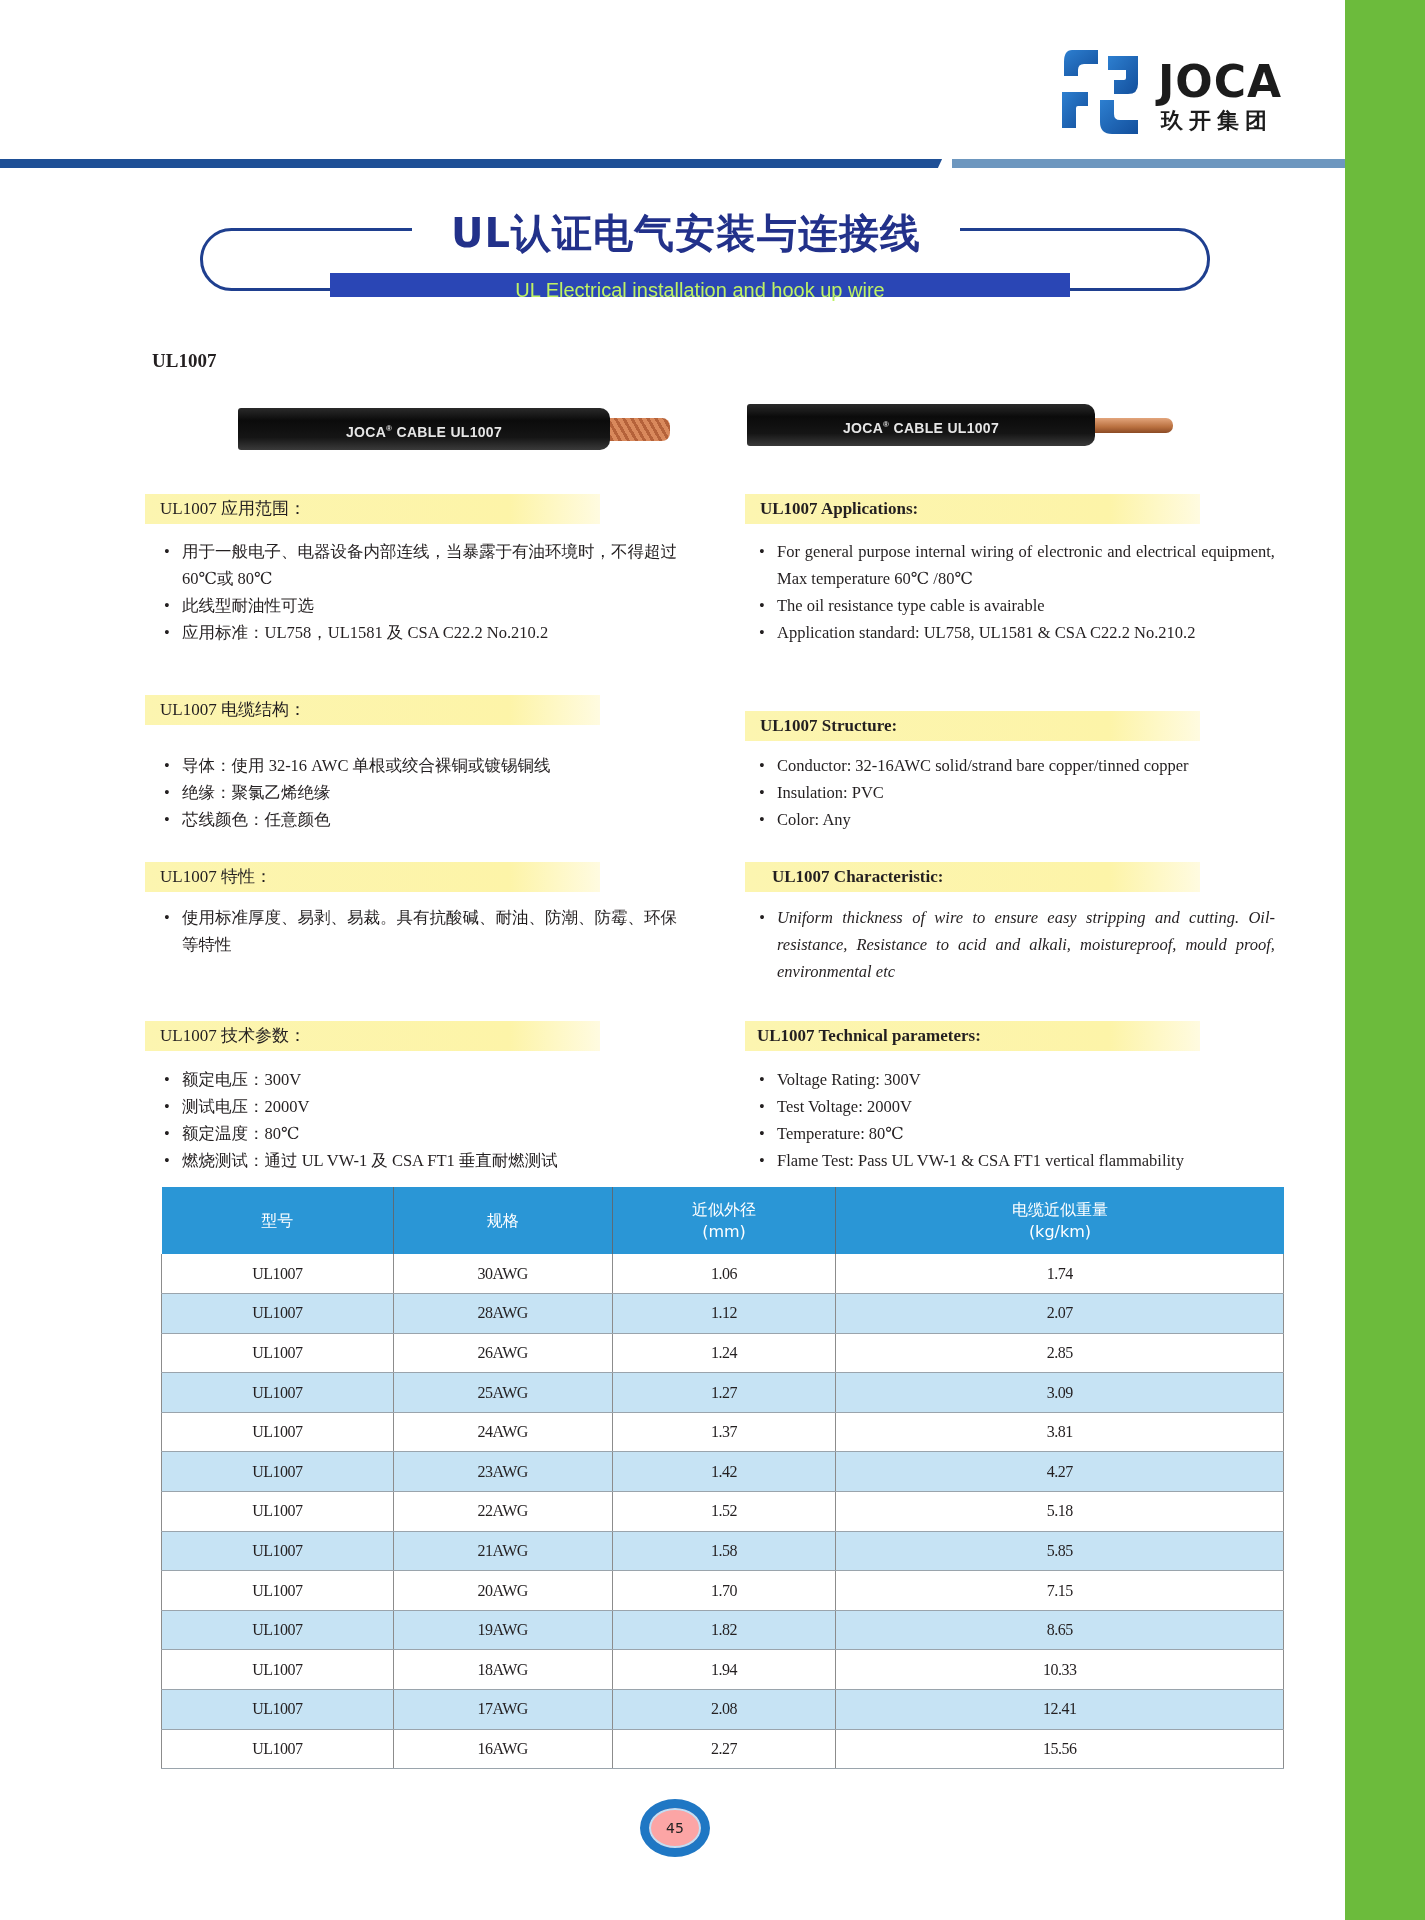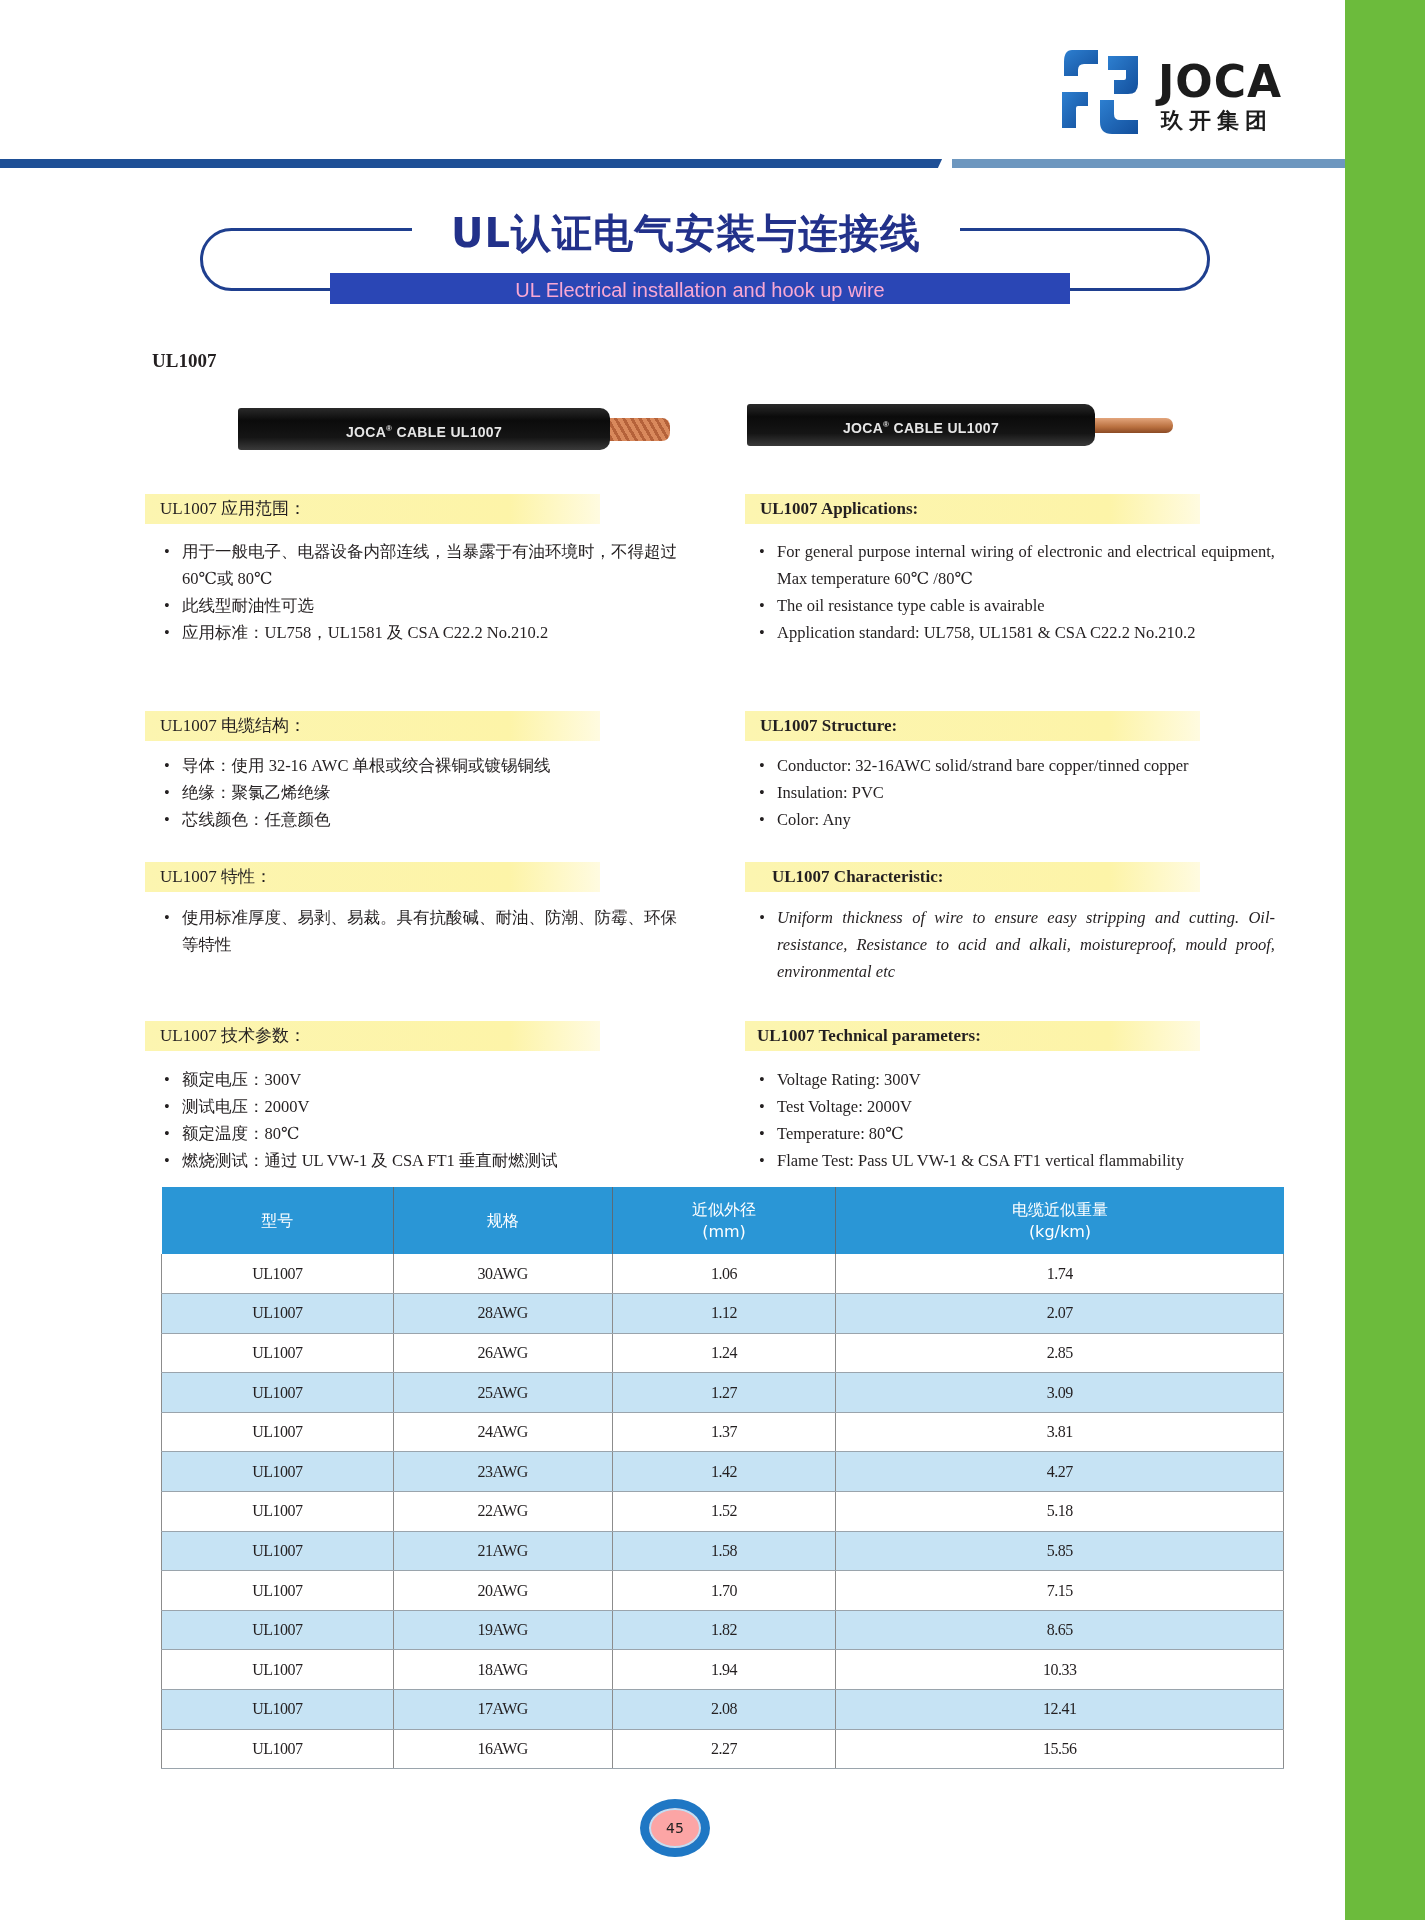--- a/index.html
+++ b/index.html
@@ -17,21 +17,21 @@
   
   .header-bar-dark { position: absolute; left: 0; top: 159px; width: 942px; height: 9px; background: #1e4f96; }
   .header-bar-light { position: absolute; left: 952px; top: 159px; width: 393px; height: 9px; background: #6d97bf; }
   .header-slash { position: absolute; left: 940px; top: 155px; width: 4px; height: 17px; background: #fff; transform: skewX(-25deg); }
 
   
   .title-frame { position: absolute; left: 200px; top: 228px; width: 1010px; height: 63px; border: 3px solid #1f3f8f; border-radius: 32px; }
   .title-frame-mask-top { position: absolute; left: 412px; top: 222px; width: 548px; height: 12px; background: #fff; }
   .title-frame-mask-bottom { position: absolute; left: 330px; top: 286px; width: 740px; height: 12px; background: #fff; }
   .title-main { position: absolute; left: 412px; top: 206px; width: 548px; text-align: center; font-family: "DejaVu Sans", sans-serif; font-size: 40px; font-weight: bold; color: #22318a; letter-spacing: 1px; }
-  .title-sub-bar { position: absolute; left: 330px; top: 273px; width: 740px; height: 31px; background: #2a46b5; color: #f9a8d4; font-family: "Liberation Sans", sans-serif; font-size: 20px; text-align: center; line-height: 34px; }
+  .title-sub-bar { position: absolute; left: 330px; top: 273px; width: 740px; height: 24px; background: #2a46b5; color: #bef264; font-family: "Liberation Sans", sans-serif; font-size: 20px; text-align: center; line-height: 34px; }
 
   .model-title { position: absolute; left: 152px; top: 350px; font-weight: bold; font-size: 19px; }
 
   
   .cable { position: absolute; height: 28px; }
   .cable-body { position: absolute; left: 0; top: 0; height: 42px; background: linear-gradient(#2a2a2a, #0b0b0b 30%, #151515 70%, #3a3a3a); border-radius: 3px 10px 10px 3px; }
   .cable-label { position: absolute; top: 0; width: 100%; text-align: center; line-height: 42px; color: #e6e6e6; font-family: "Liberation Sans", sans-serif; font-weight: bold; font-size: 14px; letter-spacing: 0.3px; }
   .cable-label sup { font-size: 8px; }
   .cable-core-strand { position: absolute; top: 10px; height: 23px; background: repeating-linear-gradient(60deg, #d9895c 0 4px, #b5623a 4px 7px); border-radius: 0 8px 8px 0; }
   .cable-core-solid { position: absolute; top: 14px; height: 15px; background: linear-gradient(#e3a57c, #b9703f 60%, #8b4a25); border-radius: 0 7px 7px 0; }
@@ -103,21 +103,21 @@
   </div>
 </div>
 
 <div class="sec-head" style="left:145px; top:494px;">UL1007 应用范围：</div>
 <ul class="bullets" style="left:160px; top:538px; width:520px;">
   <li>用于一般电子、电器设备内部连线，当暴露于有油环境时，不得超过 60℃或 80℃</li>
   <li>此线型耐油性可选</li>
   <li>应用标准：UL758，UL1581 及 CSA C22.2 No.210.2</li>
 </ul>
 
-<div class="sec-head" style="left:145px; top:711px;">UL1007 电缆结构：</div>
+<div class="sec-head" style="left:145px; top:695px;">UL1007 电缆结构：</div>
 <ul class="bullets" style="left:160px; top:752px; width:520px;">
   <li>导体：使用 32-16 AWC 单根或绞合裸铜或镀锡铜线</li>
   <li>绝缘：聚氯乙烯绝缘</li>
   <li>芯线颜色：任意颜色</li>
 </ul>
 
 <div class="sec-head" style="left:145px; top:862px;">UL1007 特性：</div>
 <ul class="bullets" style="left:160px; top:904px; width:520px;">
   <li>使用标准厚度、易剥、易裁。具有抗酸碱、耐油、防潮、防霉、环保等特性</li>
 </ul>

